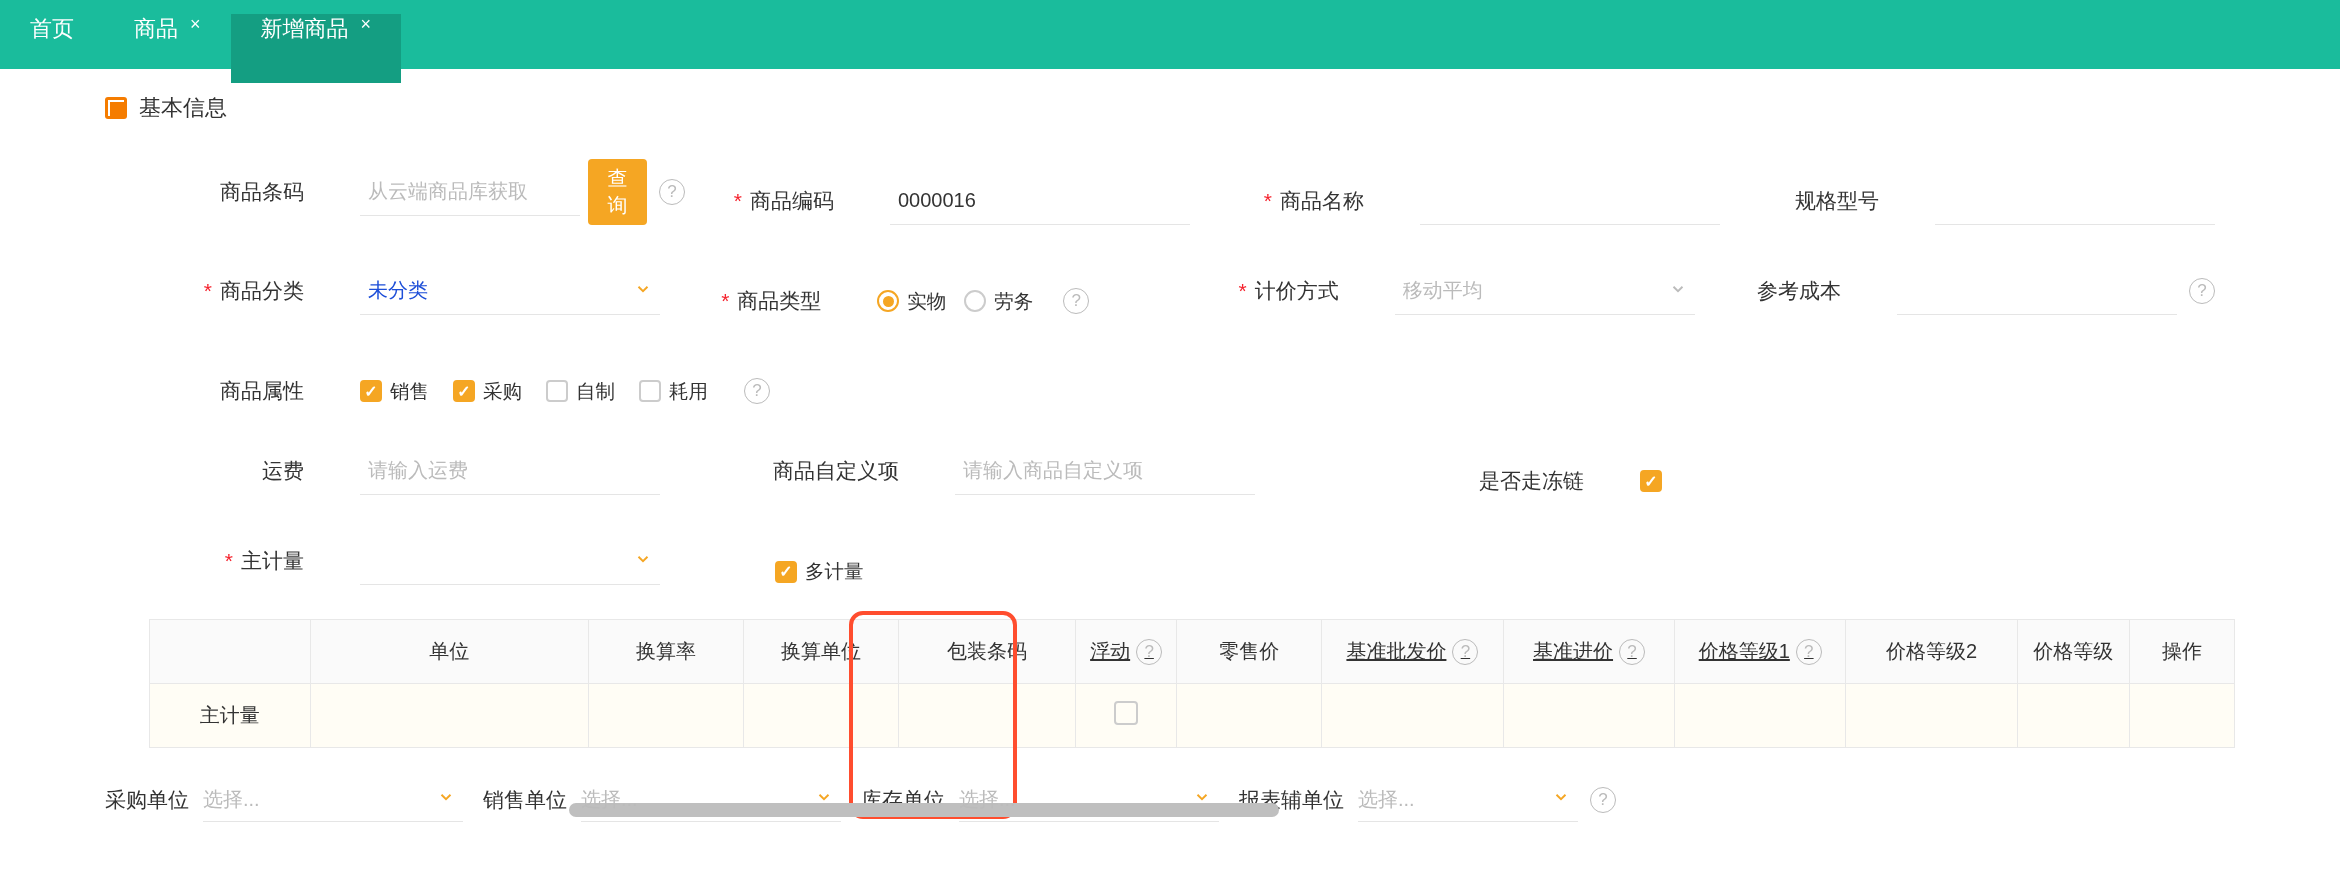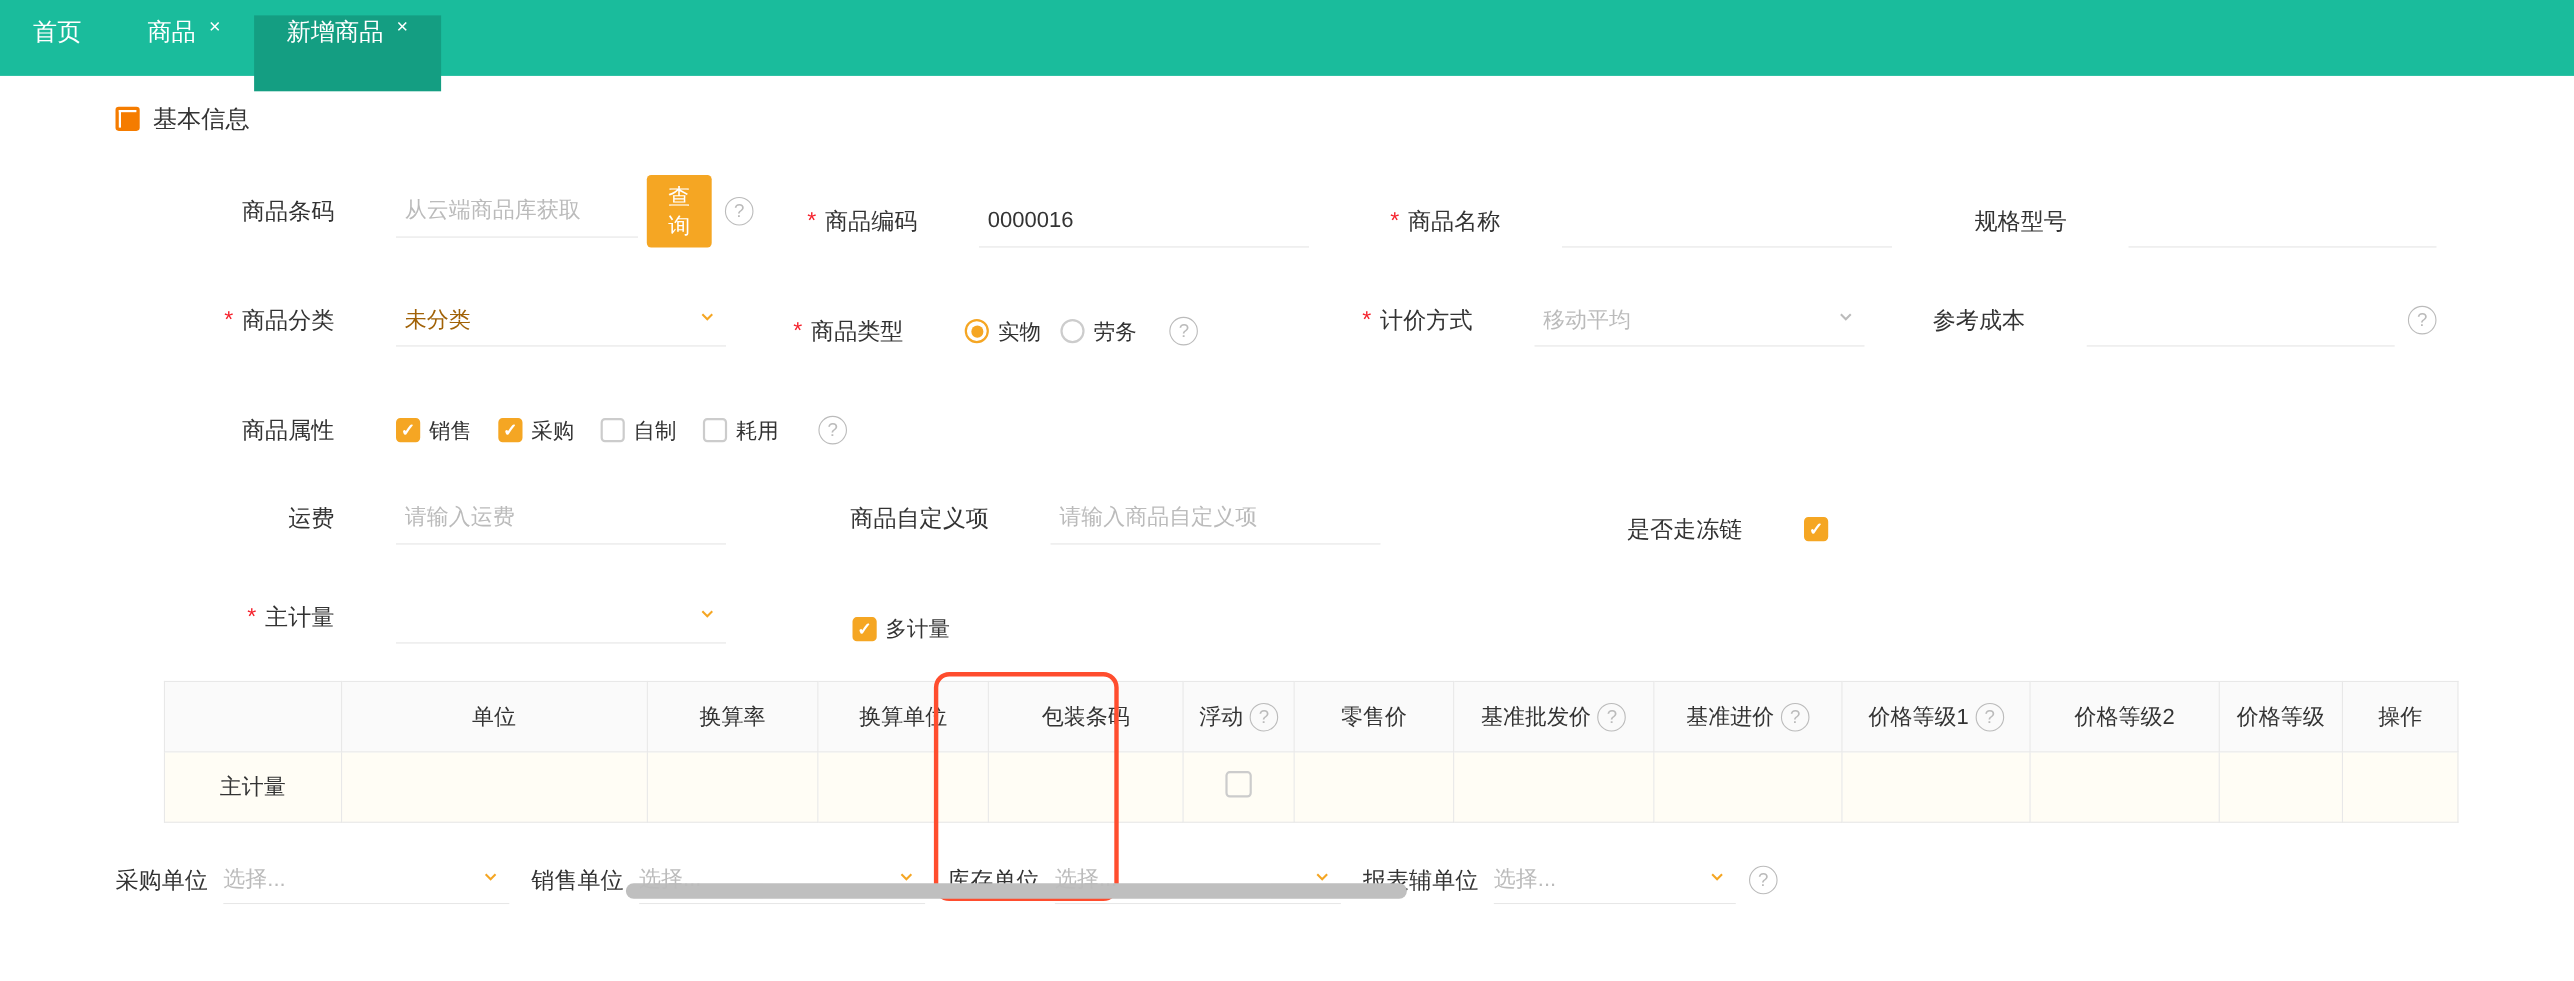--- a/index.html
+++ b/index.html
@@ -23,21 +23,21 @@
 
 .form-area { padding-left: 70px; }
 .form-row { display: flex; align-items: flex-end; margin-bottom: 42px; min-height: 48px; }
 .form-cell { display: flex; align-items: center; margin-right: 20px; }
 .label { width: 145px; text-align: right; color: #333; font-size: 21px; padding-right: 16px; flex-shrink: 0; display: flex; justify-content: flex-end; align-items: center; }
 .label .req { color: #f5222d; margin-right: 8px; }
 .ctrl { display: flex; align-items: center; margin-left: 40px; }
 .u-input { height: 48px; border: none; border-bottom: 1px solid #e5e5e5; font-size: 20px; padding: 0 8px; background: transparent; outline: none; }
 .u-input::placeholder { color: #bbb; }
 .u-input.val { color: #333; }
-.u-input.selval { color: #a16207; }
+.u-input.selval { color: #1d4ed8; }
 .w-md { width: 300px; }
 
 .select-wrap { position: relative; display: flex; align-items: center; }
 .select-wrap .chev { position: absolute; right: 8px; color: #f5a623; pointer-events: none; }
 .select-wrap .chev.gray { color: #bbb; }
 
 .btn-orange { background: #f5a623; color: #fff; border: none; border-radius: 4px; padding: 6px 14px; font-size: 20px; cursor: pointer; margin-left: 8px; }
 .help { width: 26px; height: 26px; border: 1.5px solid #bbb; border-radius: 50%; display: inline-flex; align-items: center; justify-content: center; color: #bbb; font-size: 17px; margin-left: 12px; cursor: pointer; flex-shrink: 0; }
 
 
@@ -67,21 +67,21 @@
 .col-pack { width: 165px; }
 .col-float { width: 95px; }
 .col-retail { width: 135px; }
 .col-whole { width: 170px; }
 .col-cost { width: 160px; }
 .col-lvl1 { width: 160px; }
 .col-lvl2 { width: 160px; }
 .col-lvlx { width: 105px; }
 .col-op { width: 98px; }
 
-.th-inner { display: flex; align-items: center; justify-content: center; height: 100%; }
+.th-inner { display: flex; align-items: center; justify-content: center; height: 100%; text-decoration: underline; }
 
 .highlight-col { position: absolute; border: 4px solid #ff4d2e; border-radius: 14px; pointer-events: none; }
 
 .tbl-select { display: inline-flex; align-items: center; color: #bbb; font-size: 20px; cursor: pointer; }
 .tbl-select .ch { margin-left: 18px; color: #bbb; }
 
 .add-btn { width: 32px; height: 32px; border: 1.5px solid #999; border-radius: 50%; display: inline-flex; align-items: center; justify-content: center; font-size: 24px; color: #666; cursor: pointer; background: #fff; }
 .hscroll-thumb { position: absolute; height: 14px; background: #bfbfbf; border-radius: 7px; }
 
 

